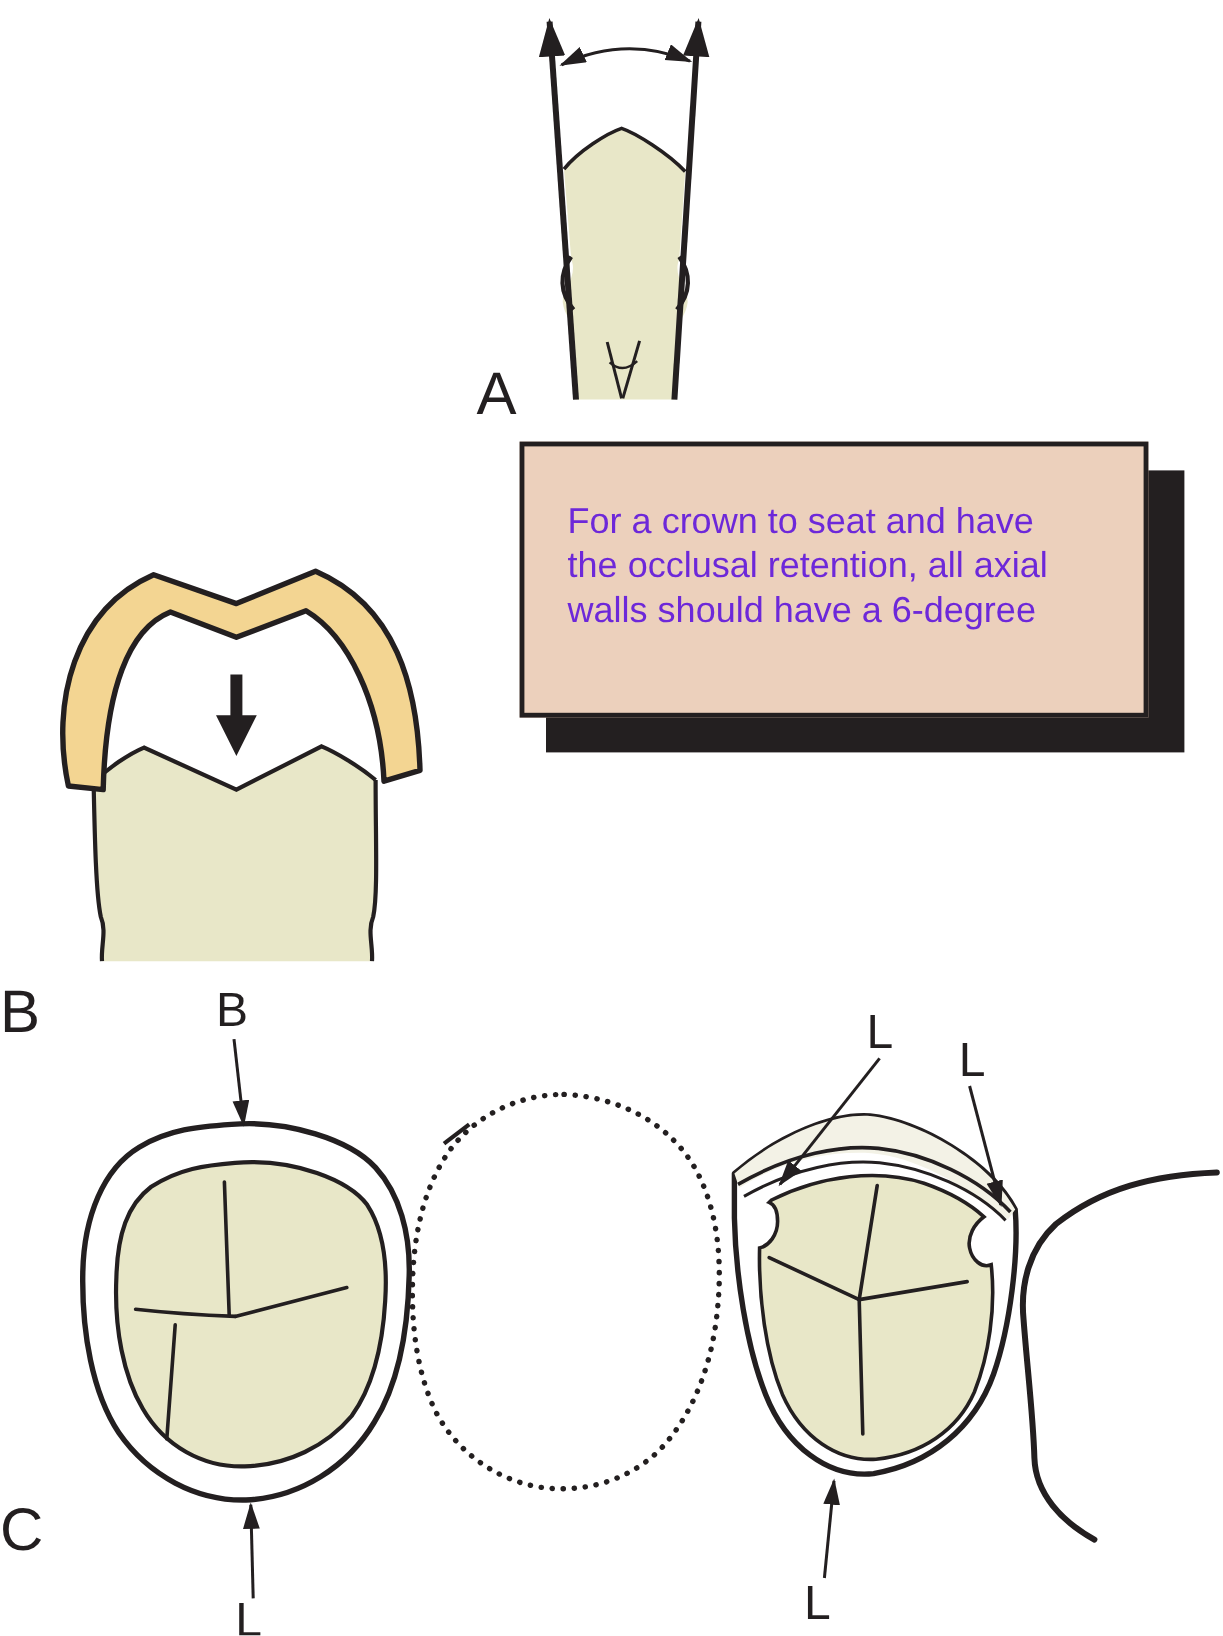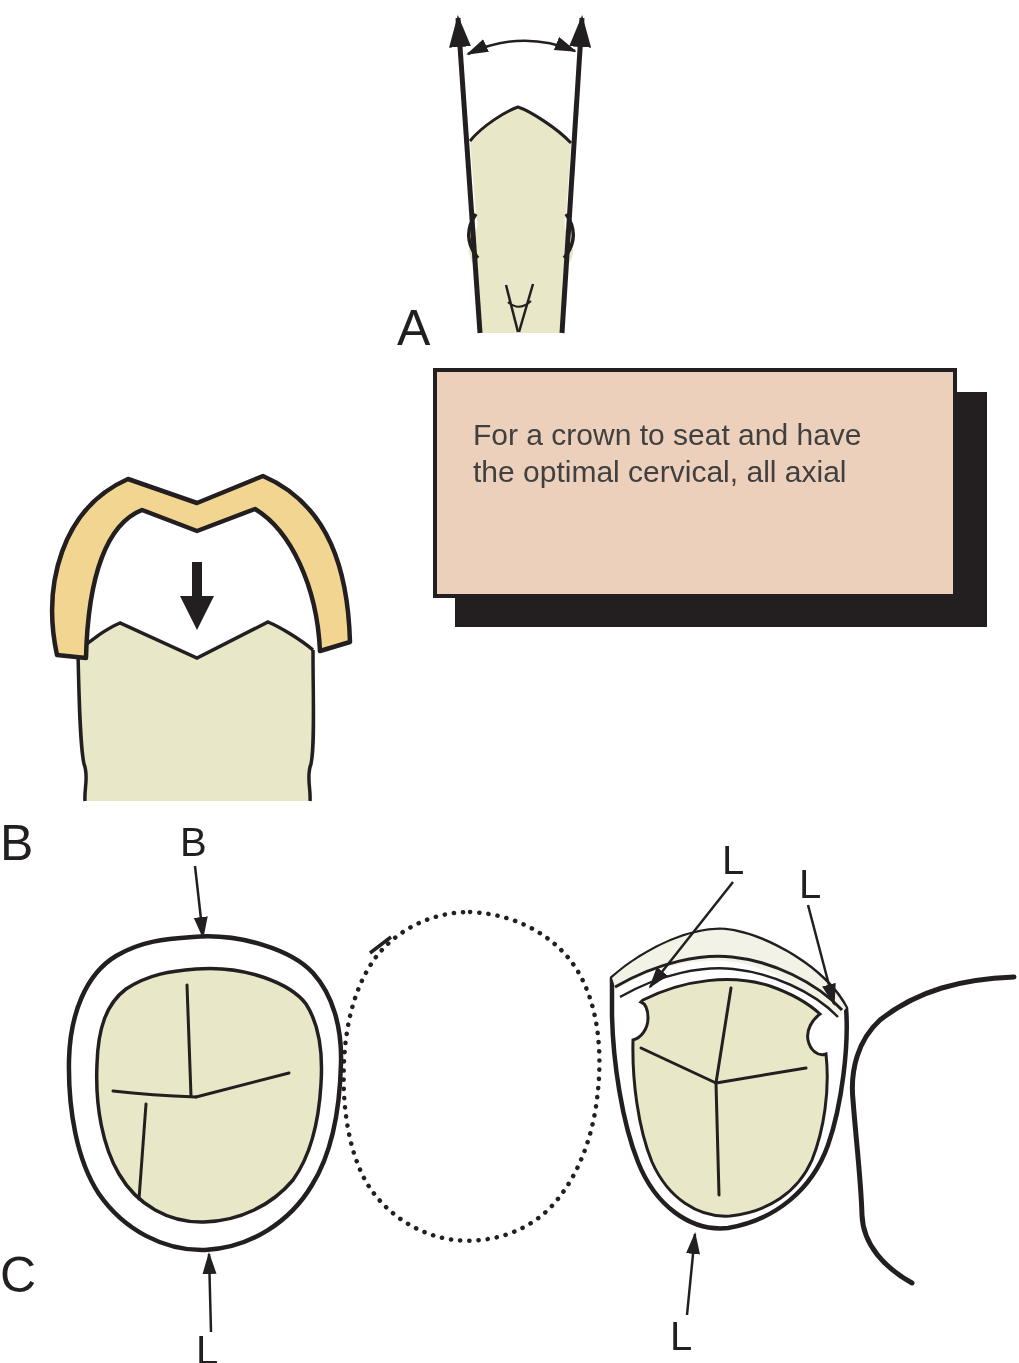--- a/index.html
+++ b/index.html
@@ -28,21 +28,21 @@
     position:absolute;
     left:433px;top:368px;width:524px;height:230px;
     background:#ecd0bc;
     border:4px solid #231f20;
     box-sizing:border-box;
     padding:44px 0 0 36px;
   }
   .callout-line{
     font-size:30px;
     line-height:37px;
-    color:#404040;
+    color:#6d28d9;
     white-space:nowrap;
   }
 </style>
 </head>
 <body>
 
 <div class="canvas">
 
   <svg width="1019" height="1363" viewBox="0 0 1019 1363">
     <defs>
@@ -184,21 +184,22 @@
         <path d="M 733,882 L 650,987" marker-end="url(#ahSmall)"></path>
         <path d="M 808,905 L 834,1004" marker-end="url(#ahSmall)"></path>
         <path d="M 687,1315 L 695,1234" marker-end="url(#ahSmall)"></path>
       </g>
     </g>
   </svg>
 
   <div class="callout-shadow"></div>
   <div class="callout">
     <div class="callout-line">For a crown to seat and have</div>
-    <div class="callout-line">the optimal cervical, all axial</div>
+    <div class="callout-line">the occlusal retention, all axial</div>
+    <div class="callout-line">walls should have a 6-degree</div>
   </div>
 
   <div class="label panel-label" style="left:397px;top:303px;">A</div>
   <div class="label panel-label" style="left:0px;top:818px;">B</div>
   <div class="label panel-label" style="left:0px;top:1250px;">C</div>
 
   <div class="label anno-label" style="left:180px;top:822px;">B</div>
   <div class="label anno-label" style="left:196px;top:1330px;">L</div>
   <div class="label anno-label" style="left:722px;top:840px;">L</div>
   <div class="label anno-label" style="left:799px;top:864px;">L</div>

